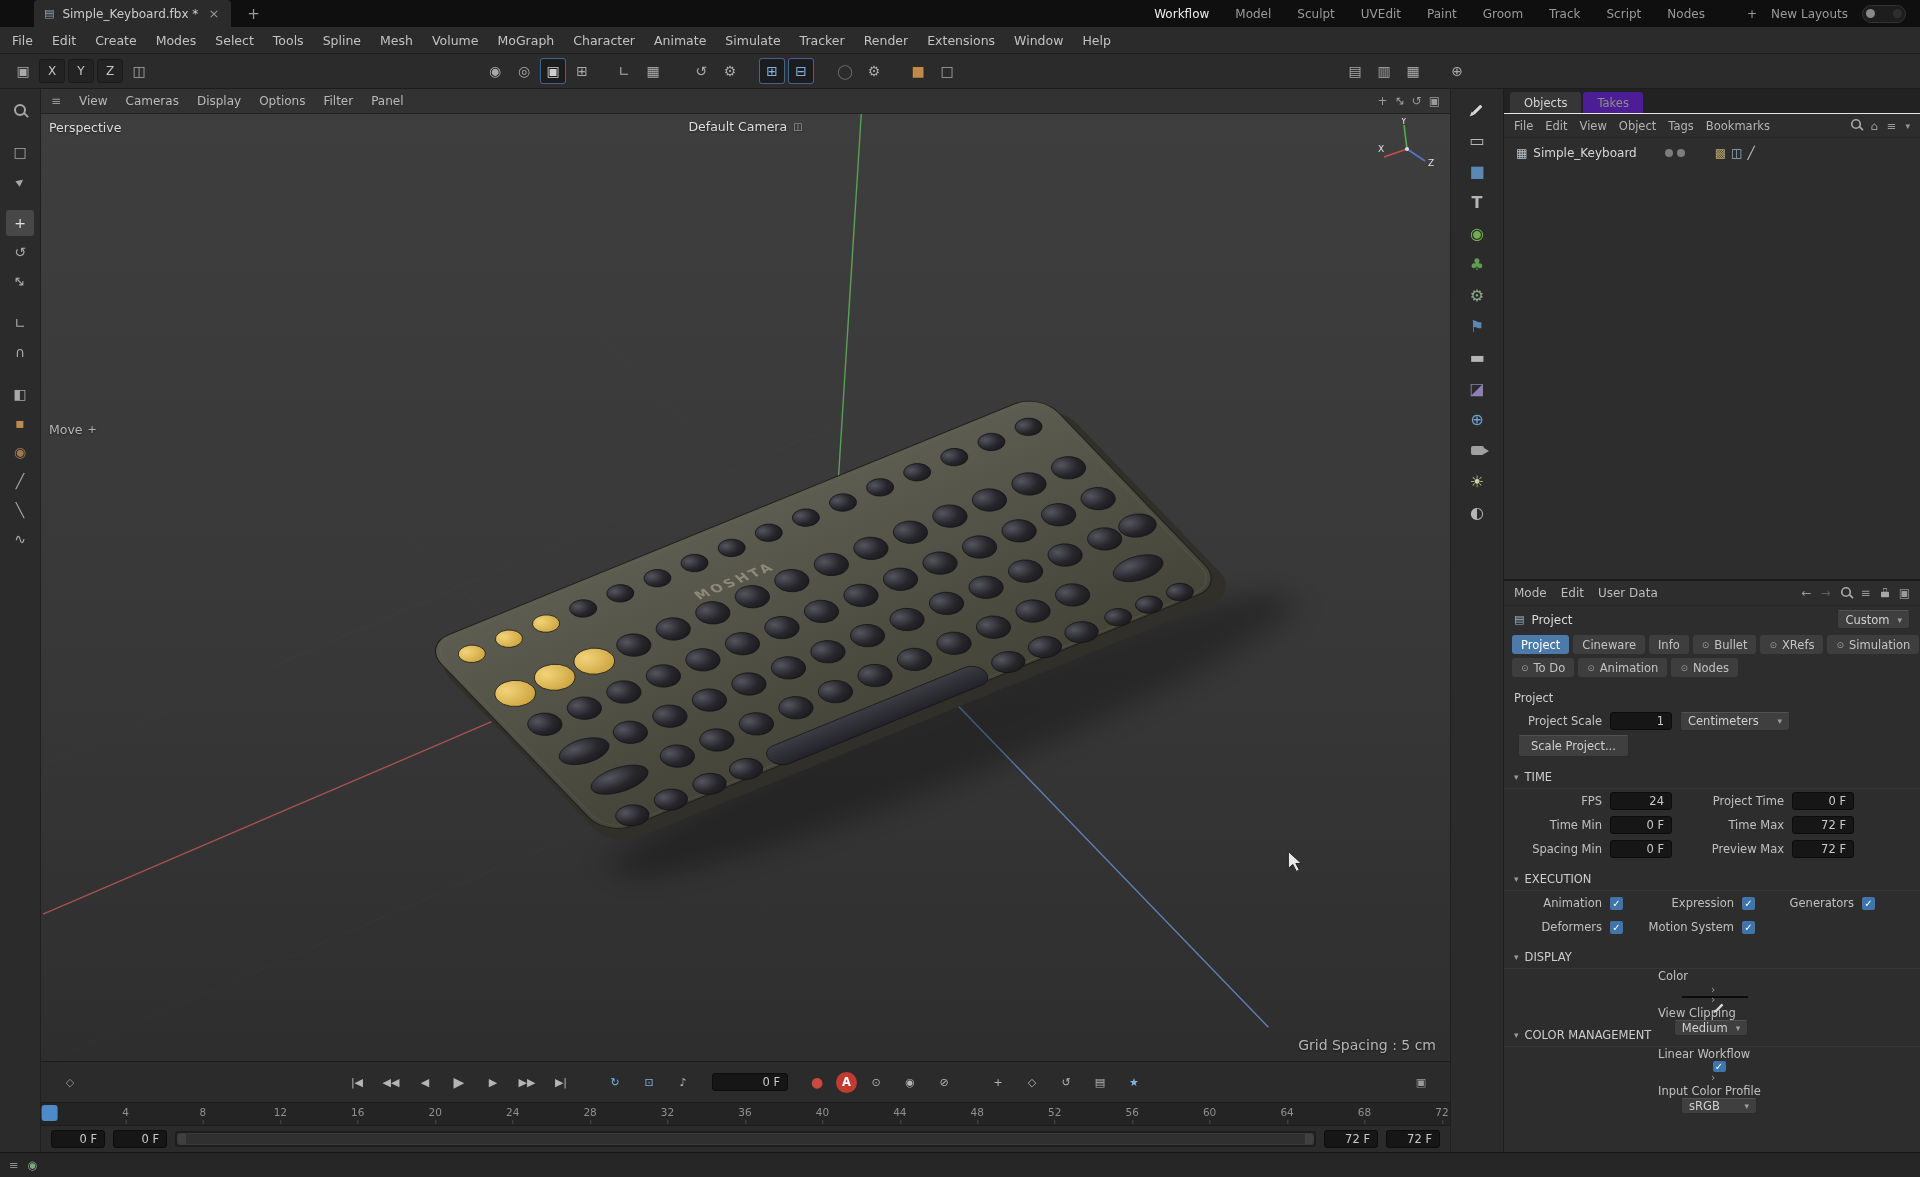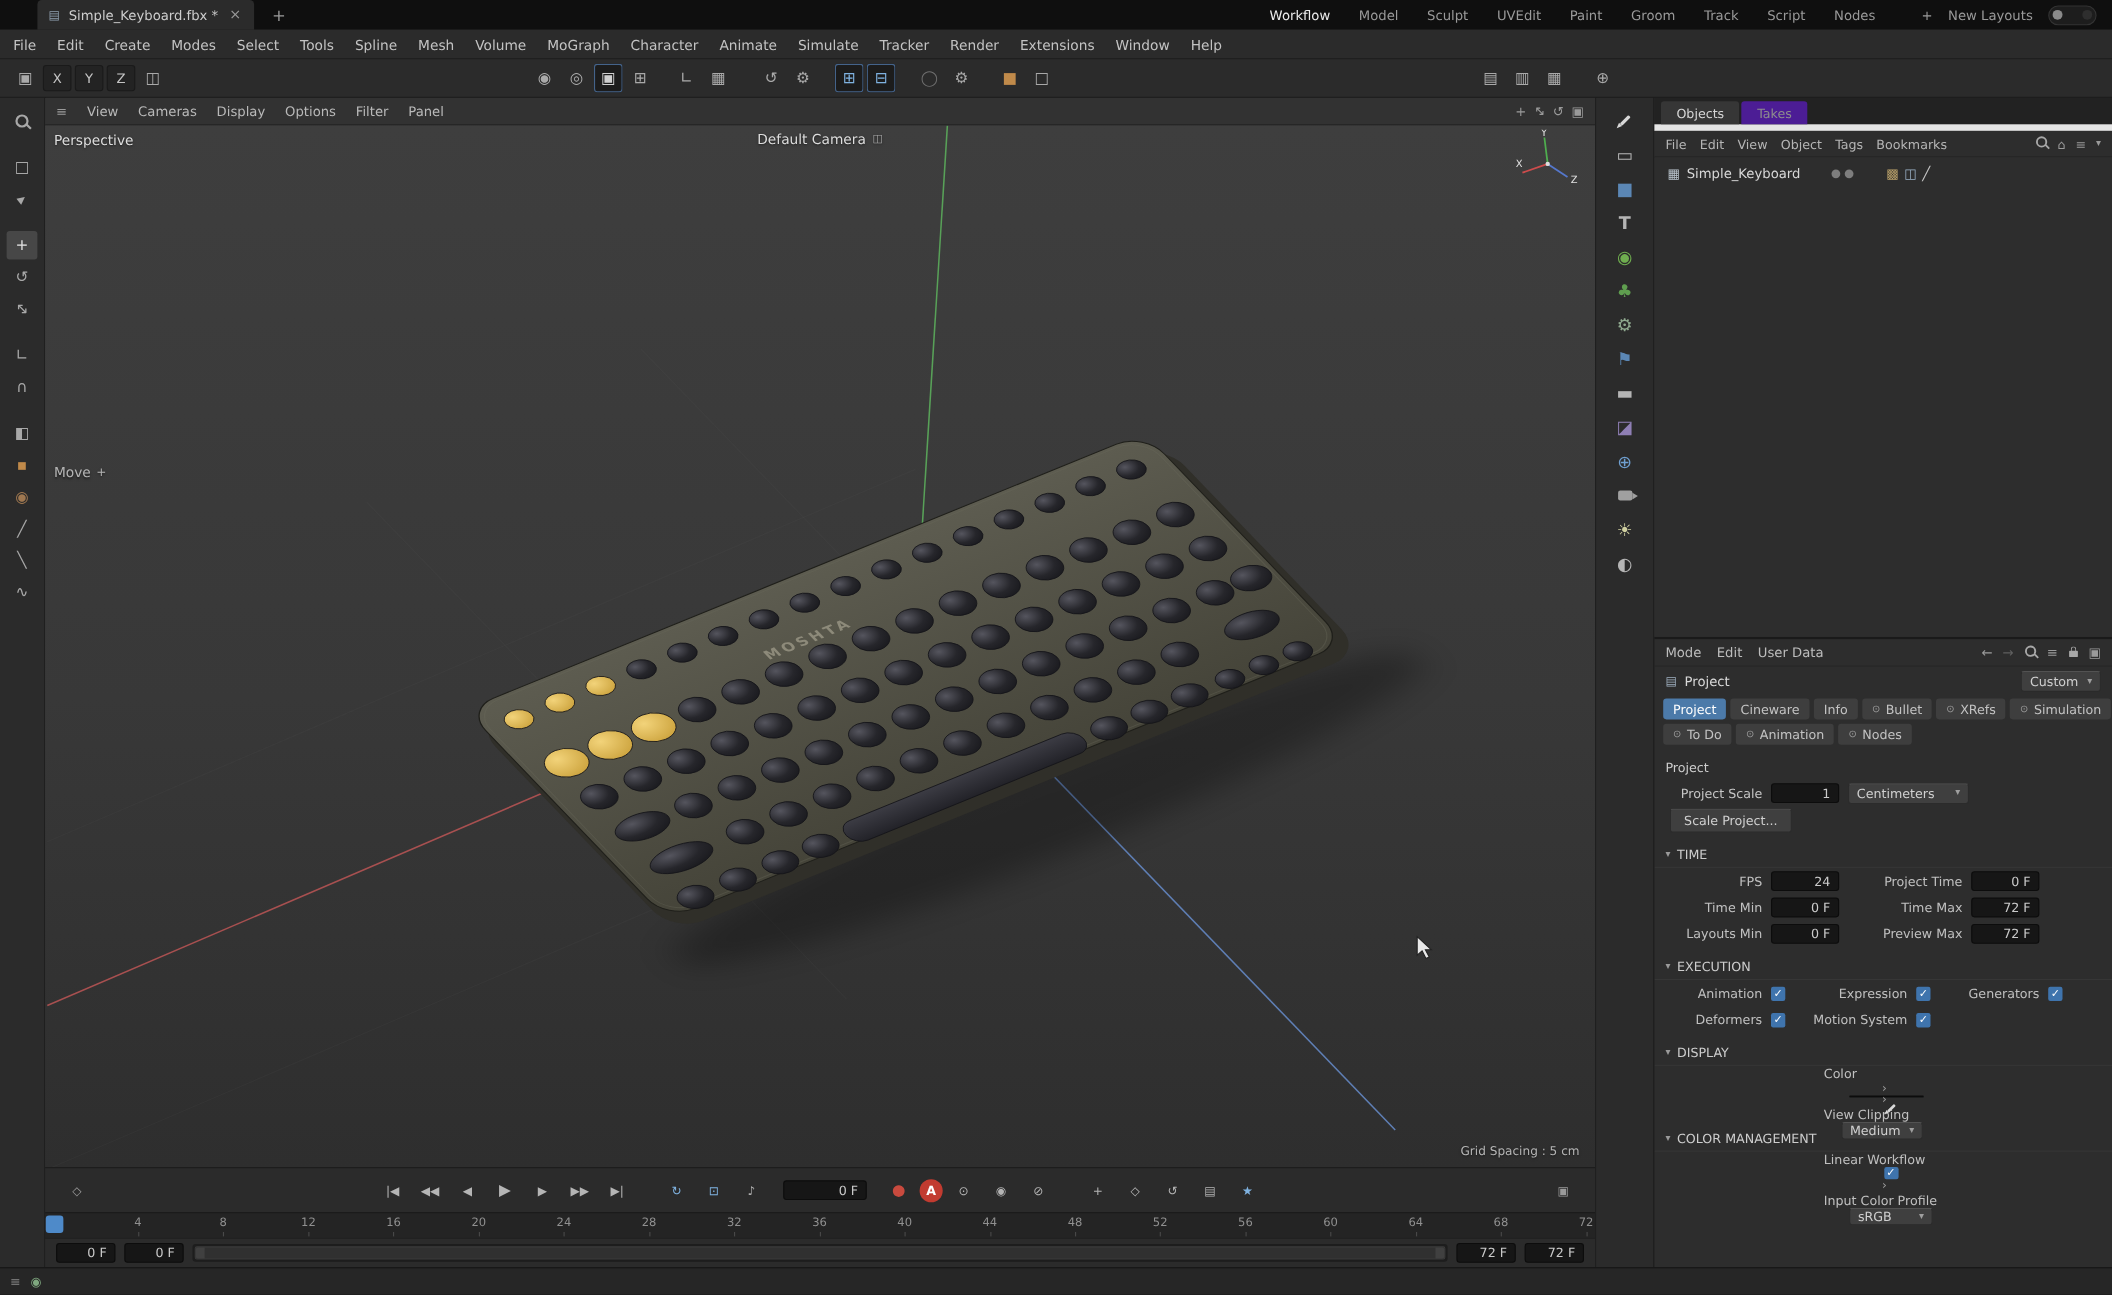--- a/index.html
+++ b/index.html
@@ -71,21 +71,21 @@
   .rtrack::before,.rtrack::after{content:'';position:absolute;top:0;bottom:0;width:8px;background:#404040;}
   .rtrack::before{left:0;border-radius:2px 0 0 2px;}
   .rtrack::after{right:0;border-radius:0 2px 2px 0;}
 
   
   .shelf{width:52px;background:#2b2b2b;border-left:1px solid #1f1f1f;display:flex;flex-direction:column;align-items:center;padding-top:6px;flex:none;}
   .sbtn{width:32px;height:29px;display:flex;align-items:center;justify-content:center;border-radius:3px;font-size:16px;color:#b5b5b5;margin-bottom:2px;}
 
   
   .rightcol{width:416px;background:#2d2d2d;border-left:1px solid #1c1c1c;display:flex;flex-direction:column;flex:none;}
-  .ptabs{height:24px;background:#222;display:flex;align-items:flex-end;padding-left:6px;gap:2px;border-bottom:6px solid #e5e5e5;flex:none;}
+  .ptabs{height:24px;background:#222;display:flex;align-items:flex-end;padding-left:6px;gap:2px;border-bottom:1px solid #e5e5e5;flex:none;}
   .ptab{height:21px;padding:0 14px;font-size:11.5px;display:flex;align-items:center;background:#4c1d95;color:#8d8d8d;border-radius:3px 3px 0 0;}
   .ptab.active{background:#363636;color:#d6d6d6;}
   .pmenu{height:23px;display:flex;align-items:center;gap:12px;padding:0 10px;font-size:11.5px;color:#b5b5b5;background:#2d2d2d;border-bottom:1px solid #262626;flex:none;}
   .pmicons{margin-left:auto;display:flex;gap:9px;align-items:center;color:#9a9a9a;}
   .objects{height:490px;display:flex;flex-direction:column;border-bottom:2px solid #1a1a1a;flex:none;}
   .tree{flex:1;background:#2d2d2d;padding-top:4px;}
   .objrow{display:flex;align-items:center;height:21px;padding-left:12px;gap:6px;font-size:12px;color:#d8d8d8;}
   .objrow .oicn{color:#b9c3cc;font-size:12px;}
   .dots{display:flex;gap:4px;margin-left:22px;}
   .dots i{width:8px;height:8px;border-radius:50%;background:#7d7d7d;display:block;}
@@ -429,21 +429,21 @@
 
         <div class="ovl" style="left:8px;top:6px">Perspective</div>
         <div class="ovl" style="left:50%;top:5px;transform:translateX(-50%);display:flex;gap:6px;align-items:center">
           <span>Default Camera</span>
           <span style="font-size:10px;color:#a8a8a8">◫</span>
         </div>
         <div class="ovl dim" style="left:8px;top:308px;display:flex;gap:5px;align-items:center">
           <span>Move</span>
           <span style="font-size:11px">+</span>
         </div>
-        <div class="ovl dim" style="right:14px;bottom:8px;font-size:11px">Grid Spacing : 5 cm</div>
+        <div class="ovl dim" style="right:14px;bottom:8px;font-size:14px">Grid Spacing : 5 cm</div>
 
         <svg class="gizmo" width="62" height="54" viewBox="0 0 62 54">
           <line x1="31" y1="31" x2="28" y2="7" stroke="#4fae4f" stroke-width="1.6"></line>
           <line x1="31" y1="31" x2="8" y2="39" stroke="#cc4c4c" stroke-width="1.6"></line>
           <line x1="31" y1="31" x2="49" y2="43" stroke="#5577cc" stroke-width="1.6"></line>
           <circle cx="31" cy="31" r="2" fill="#ddd"></circle>
           <text x="2" y="34" font-size="9" fill="#e0e0e0">X</text>
           <text x="25" y="6" font-size="9" fill="#e0e0e0">Y</text>
           <text x="52" y="48" font-size="9" fill="#e0e0e0">Z</text>
         </svg>
@@ -656,21 +656,21 @@
             <span class="l">Project Time</span>
             <div class="fld">0 F</div>
           </div>
           <div class="trow">
             <span class="l">Time Min</span>
             <div class="fld">0 F</div>
             <span class="l">Time Max</span>
             <div class="fld">72 F</div>
           </div>
           <div class="trow">
-            <span class="l">Layouts Min</span>
+            <span class="l">Spacing Min</span>
             <div class="fld">0 F</div>
             <span class="l">Preview Max</span>
             <div class="fld">72 F</div>
           </div>
 
           <div class="sechdr">
             <span class="c">▾</span>
             <span>EXECUTION</span>
           </div>
           <div class="erow">

